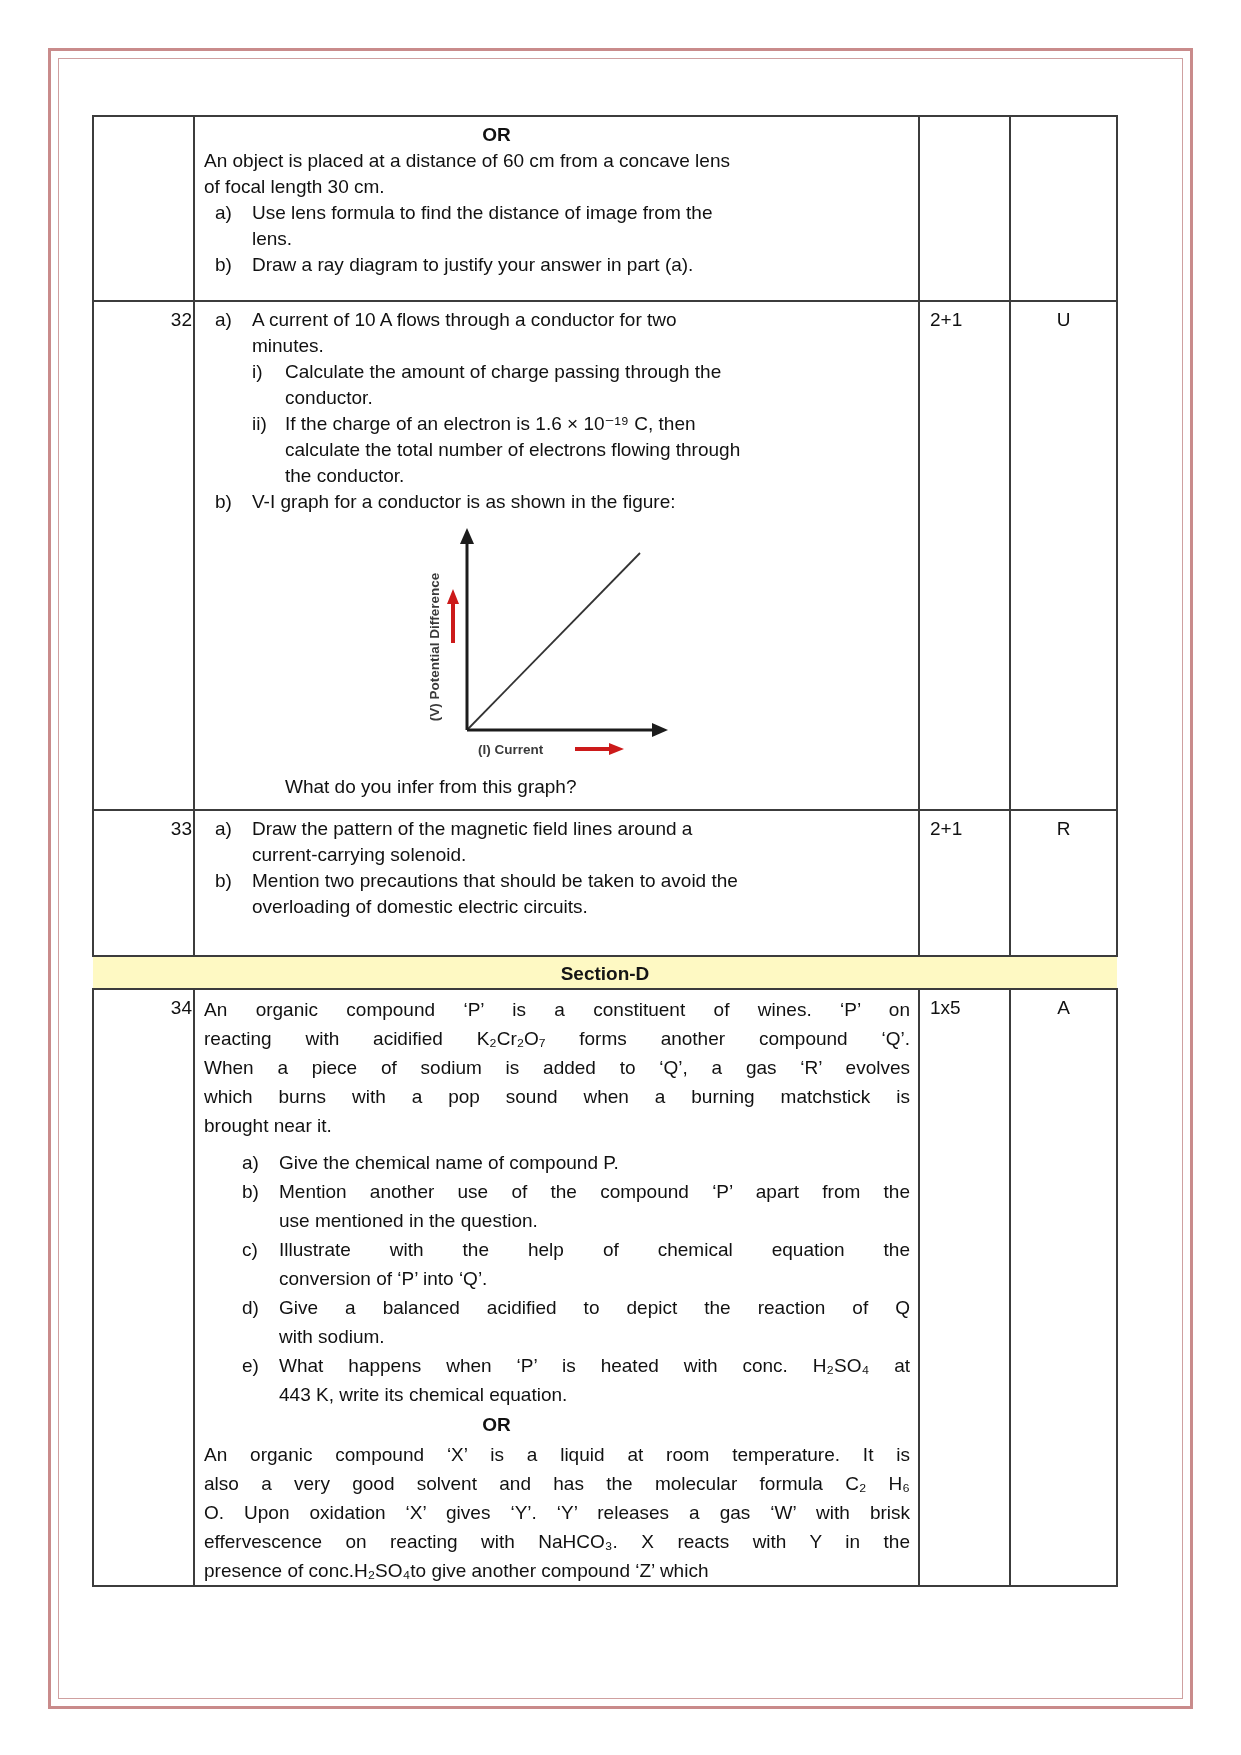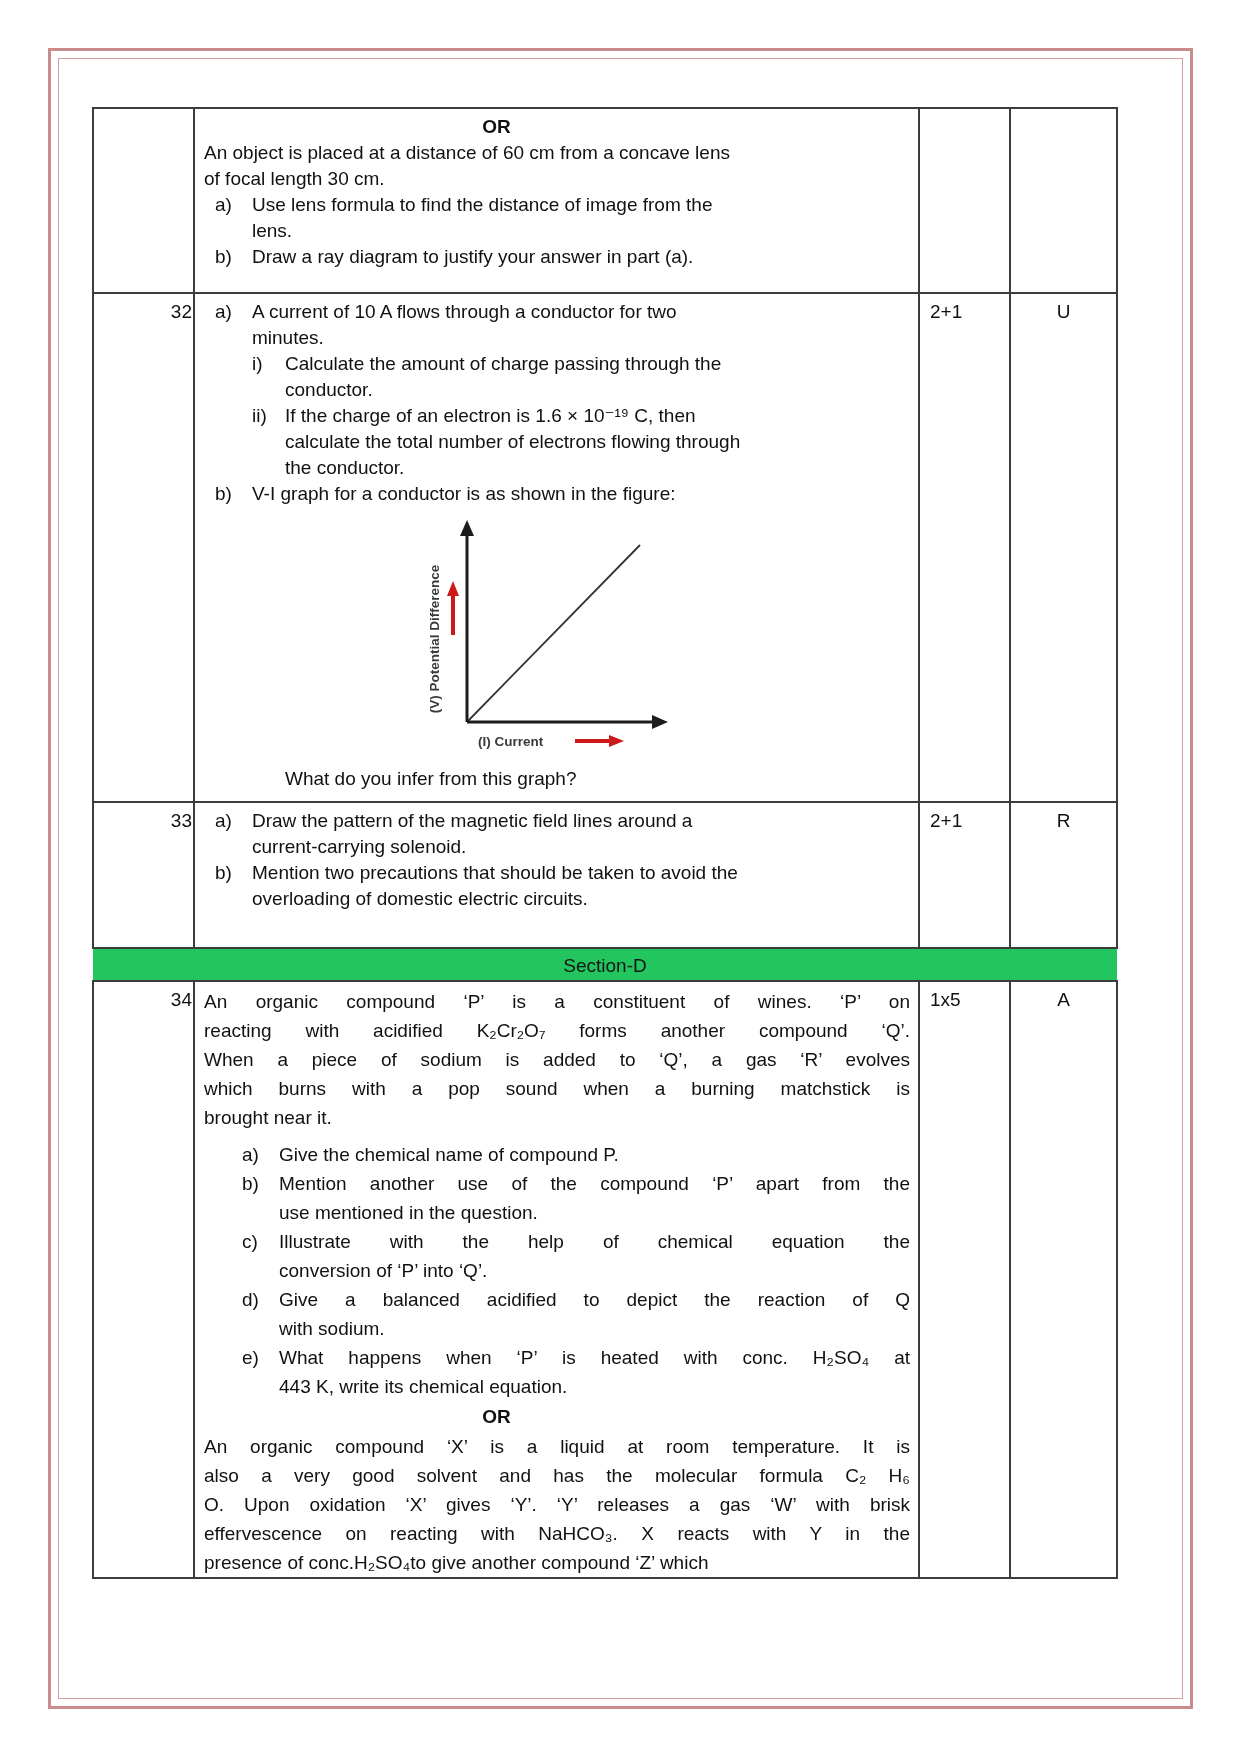--- a/index.html
+++ b/index.html
@@ -1,21 +1,21 @@
 <!DOCTYPE html>
 <html><head>
 <meta charset="utf-8">
 <style>
   html,body{margin:0;padding:0;background:#ffffff;}
   .page{position:relative;width:1241px;height:1755px;background:#ffffff;overflow:hidden;
         font-family:"Liberation Sans","DejaVu Sans",sans-serif;color:#111;}
   .pborder-outer{position:absolute;left:48px;top:48px;right:48px;bottom:46px;border:3px solid #c98b8b;}
   .pborder-inner{position:absolute;left:58px;top:58px;right:58px;bottom:56px;border:1px solid #cfa0a0;}
 
-  table.qtable{position:absolute;left:92px;top:107px;width:1024px;border-collapse:collapse;table-layout:fixed;}
+  table.qtable{position:absolute;left:92px;top:115px;width:1024px;border-collapse:collapse;table-layout:fixed;}
   table.qtable td{border:2px solid #3c3c3c;vertical-align:top;font-size:19px;line-height:26px;overflow:hidden;}
 
   td.numcell{text-align:right;padding-top:5px;}
   td.textcell{padding:5px 8px 0 9px;}
   td.markcell{padding:5px 16px 0 10px;}
   td.compcell{text-align:center;padding-top:5px;}
 
   .orline{width:585px;text-align:center;font-weight:bold;}
   .rpara div{line-height:26px;}
   .item{display:flex;padding-left:11px;}
@@ -31,22 +31,22 @@
   .jpara > div{text-align:justify;text-align-last:justify;text-justify:inter-word;}
   .jpara > div:last-child{text-align-last:left;}
   .q34item{display:flex;padding-left:38px;margin-top:0px;}
   .q34item .lbl{flex:none;width:37px;}
   .q34item .itxt{flex:1;max-width:633px;}
   .q34item .itxt > div{text-align:justify;text-align-last:justify;text-justify:inter-word;}
   .q34item .itxt > div:last-child{text-align-last:left;}
   .q34or{width:585px;text-align:center;font-weight:bold;margin:1px 0;}
 
   
-  tr.bannerrow td{background:#22c55e;border-left:none;border-right:none;text-align:center;
-                  font-weight:normal;color:#151515;}
+  tr.bannerrow td{background:#fef9c3;border-left:none;border-right:none;text-align:center;
+                  font-weight:bold;color:#151515;}
   td.banner-top{border-bottom:2px solid #ddb0b0;padding-top:4px;line-height:24px;}
   td.banner-bottom{border-top:none;padding-top:12px;line-height:24px;}
 
   .graphwrap{margin:10px 0 4px 206px;}
   .closingq{margin-left:81px;margin-top:4px;}
 </style>
 </head>
 <body>
 
 <div class="page">

